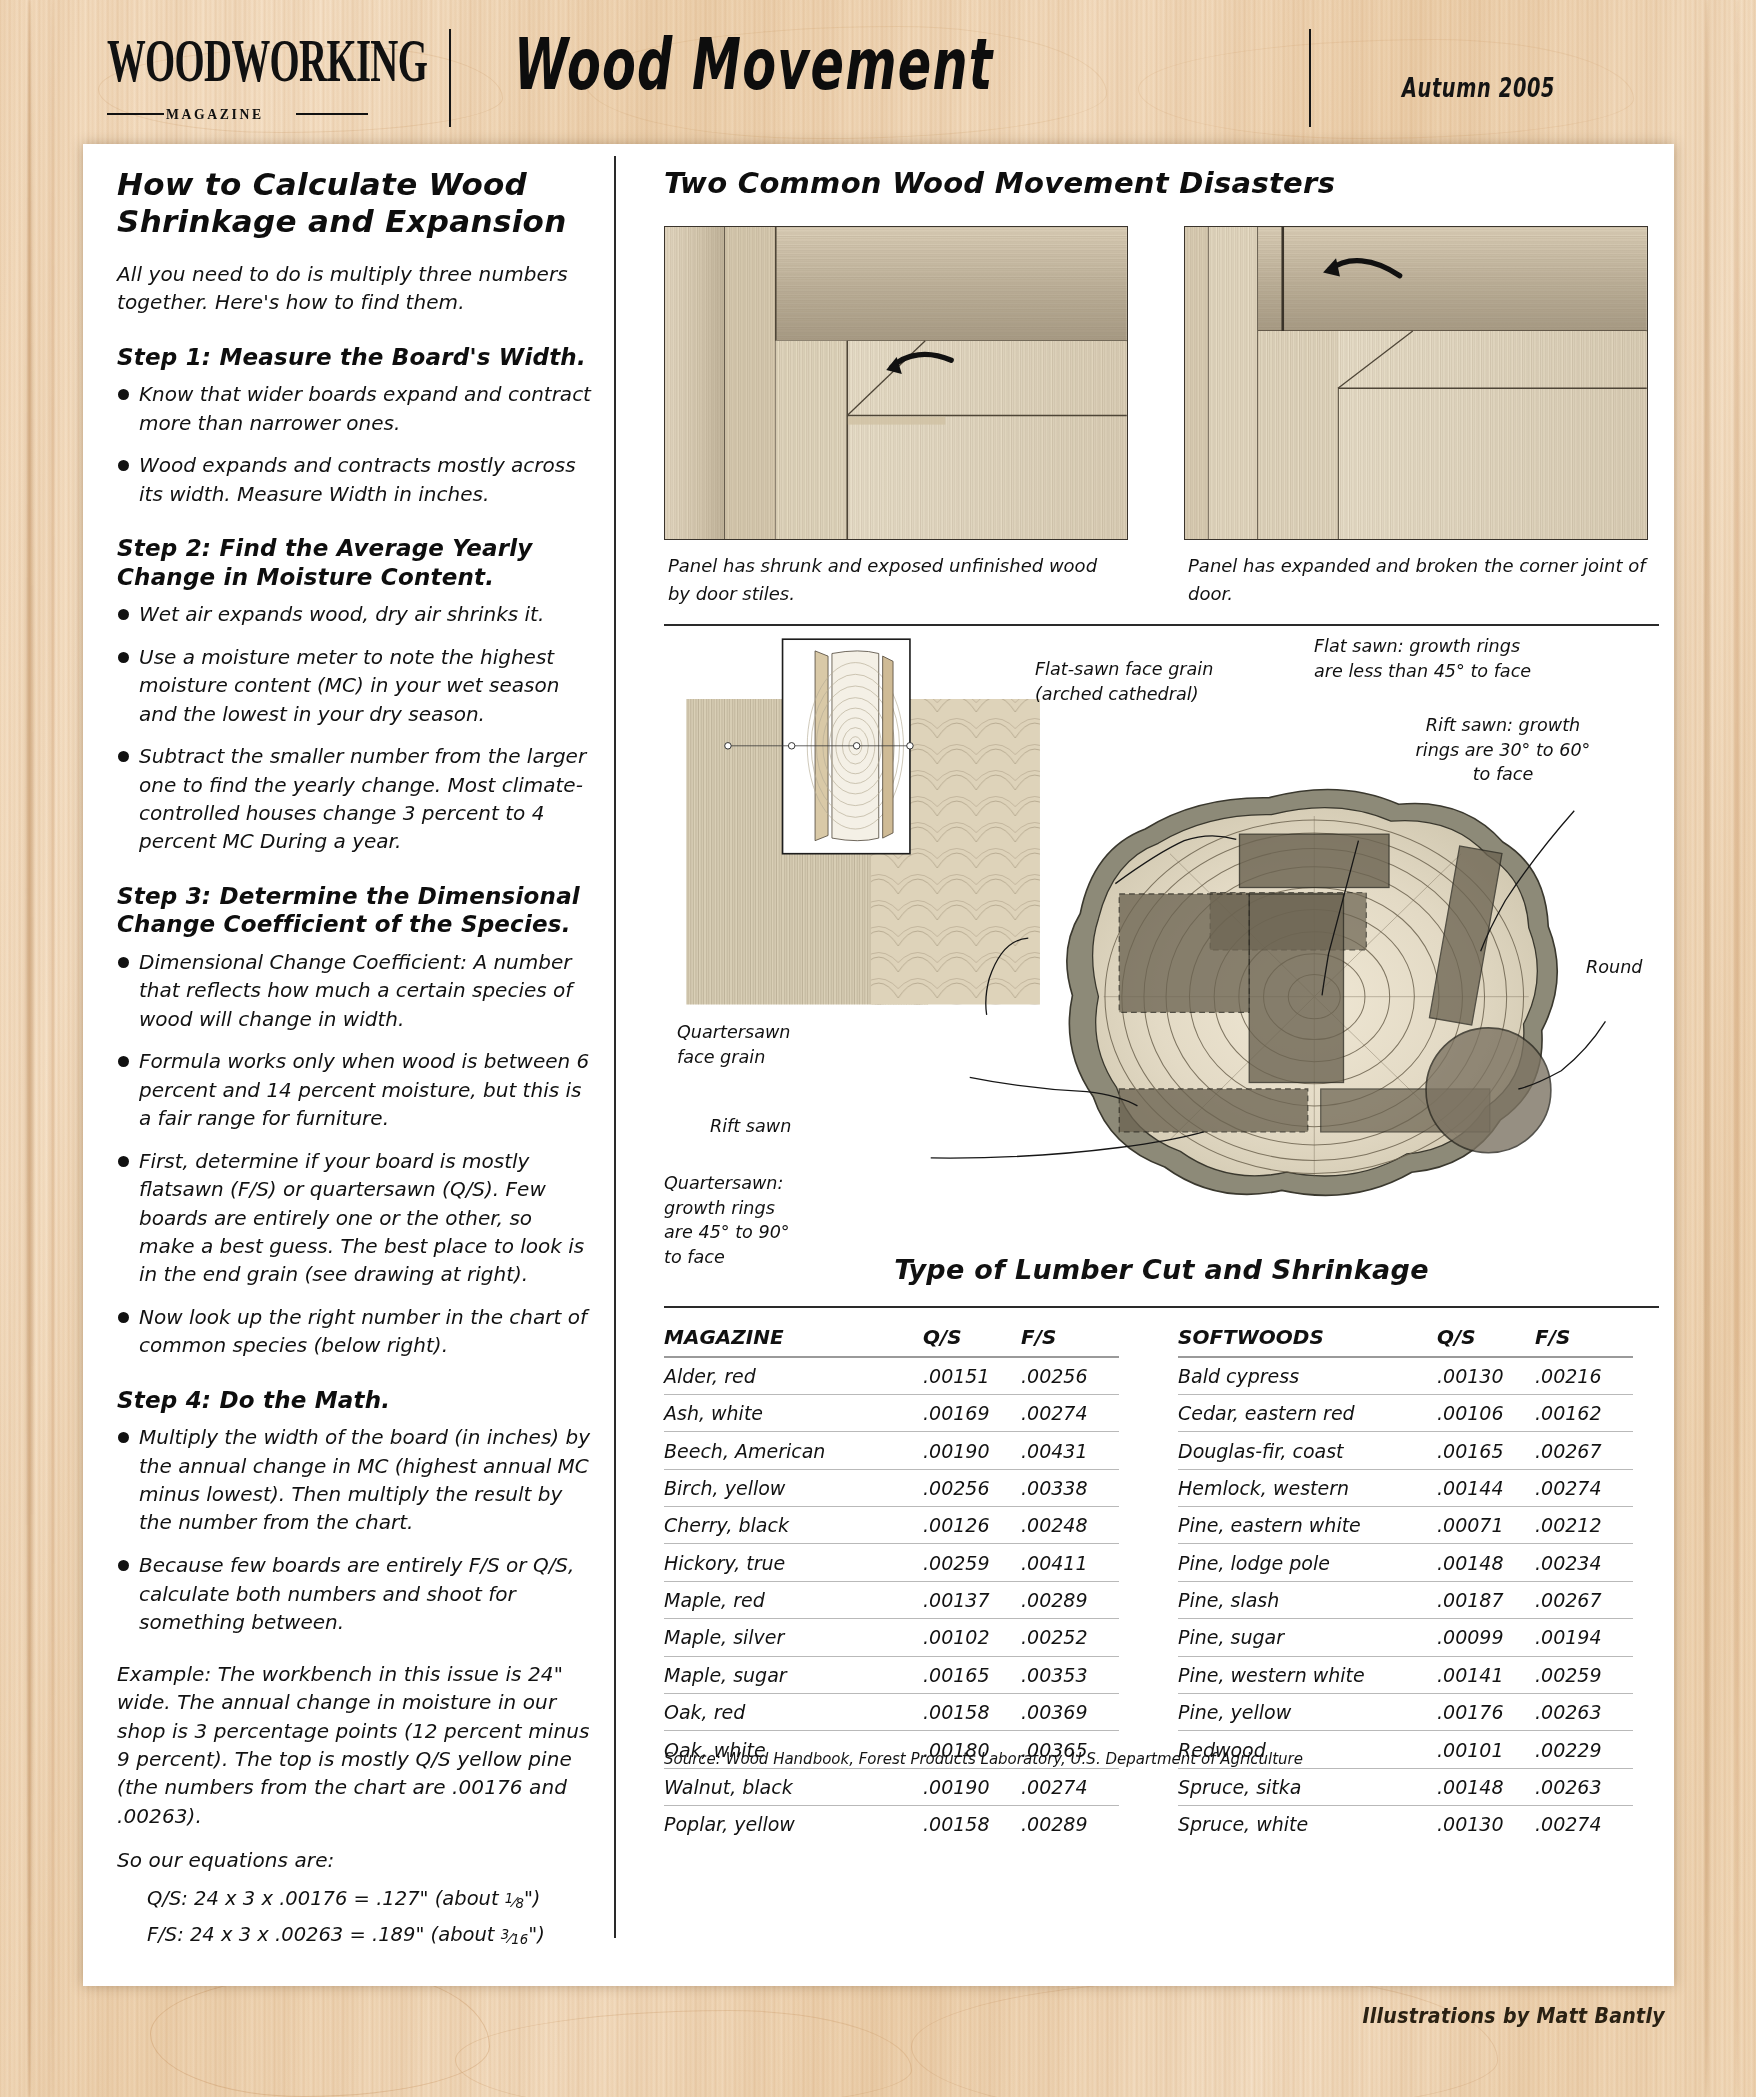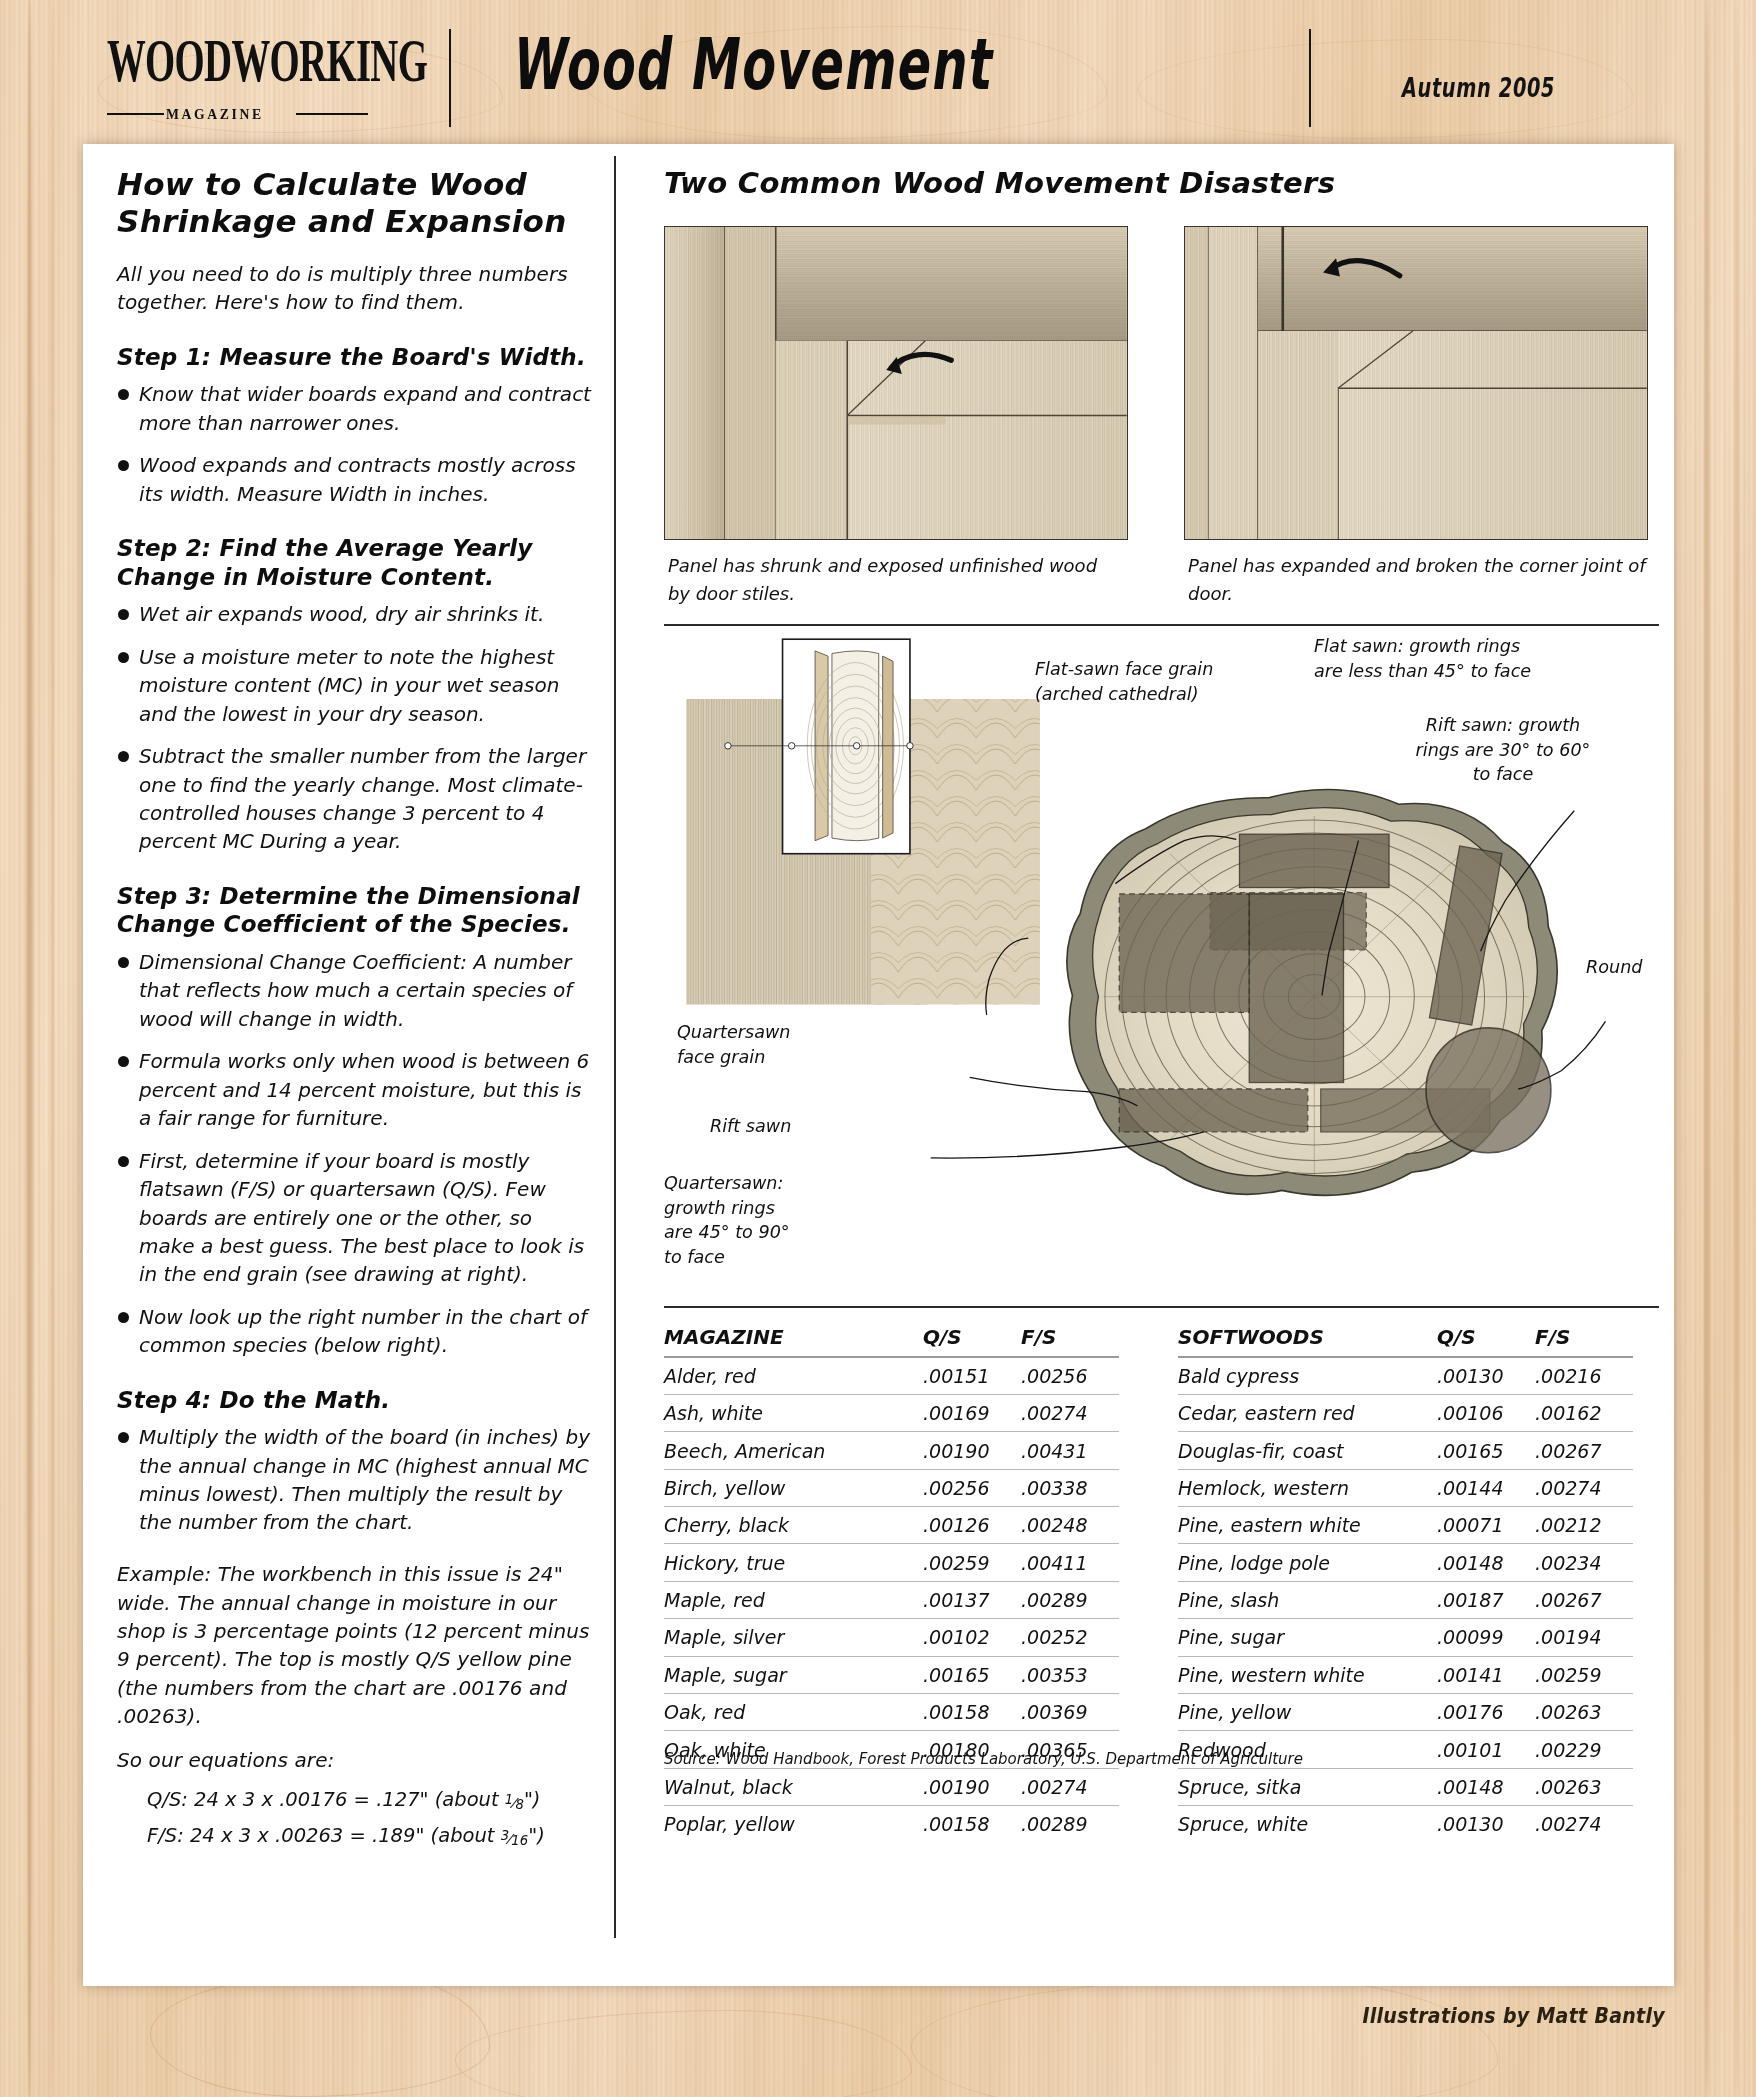--- a/index.html
+++ b/index.html
@@ -248,20 +248,21 @@
   <p class="bullet">Subtract the smaller number from the larger one to find the yearly change. Most climate-controlled houses change 3 percent to 4 percent MC During a year.</p>
 
   <h2>Step 3: Determine the Dimensional Change Coefficient of the Species.</h2>
   <p class="bullet">Dimensional Change Coefficient: A number that reflects how much a certain species of wood will change in width.</p>
   <p class="bullet">Formula works only when wood is between 6 percent and 14 percent moisture, but this is a fair range for furniture.</p>
   <p class="bullet">First, determine if your board is mostly flatsawn (F/S) or quartersawn (Q/S). Few boards are entirely one or the other, so make a best guess. The best place to look is in the end grain (see drawing at right).</p>
   <p class="bullet">Now look up the right number in the chart of common species (below right).</p>
 
   <h2>Step 4: Do the Math.</h2>
   <p class="bullet">Multiply the width of the board (in inches) by the annual change in MC (highest annual MC minus lowest). Then multiply the result by the number from the chart.</p>
+  <p class="bullet">Because few boards are entirely F/S or Q/S, calculate both numbers and shoot for something between.</p>
 
   <p class="para" style="margin-top:23.4px;">Example: The workbench in this issue is 24" wide. The annual change in moisture in our shop is 3 percentage points (12 percent minus 9 percent). The top is mostly Q/S yellow pine (the numbers from the chart are .00176 and .00263).</p>
   <p class="para" style="margin-bottom:10.4px;">So our equations are:</p>
 
   <div class="eq"><span>Q/S: 24 x 3 x .00176 = .127" (about </span><span class="frac"><sup>1</sup>⁄<sub>8</sub></span><span>")</span></div>
 
   <div class="eq"><span>F/S: 24 x 3 x .00263 = .189" (about </span><span class="frac"><sup>3</sup>⁄<sub>16</sub></span><span>")</span></div>
 </div>
 
 <div class="colR">
@@ -485,20 +486,21 @@
 to face</div>
     <div class="lbl" style="left:922px;top:321px;width:78px;">Round</div>
     <div class="lbl" style="left:13px;top:386px;width:169px;">Quartersawn
 face grain</div>
     <div class="lbl" style="left:46px;top:480px;width:163px;">Rift sawn</div>
     <div class="lbl" style="left:0px;top:537px;width:195px;">Quartersawn:
 growth rings
 are 45° to 90°
 to face</div>
 
+    <div class="lbl" style="left:0;top:617px;width:995px;text-align:center;font-size:27px;font-weight:600;letter-spacing:0.3px;">Type of Lumber Cut and Shrinkage</div>
   </div>
 
   <div class="hrule" style="margin-top:22px;"></div>
 
 
   <div style="position:relative;margin-top:17px;height:416px;">
     <div style="position:absolute;left:0;top:0;width:455px;">
       <table class="spec">
         <thead>
           <tr>

